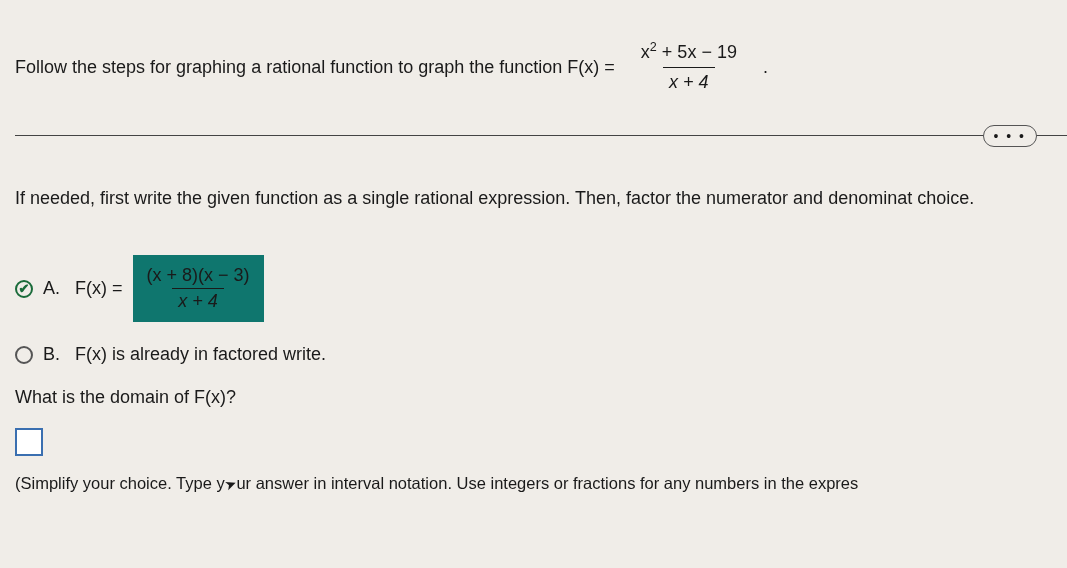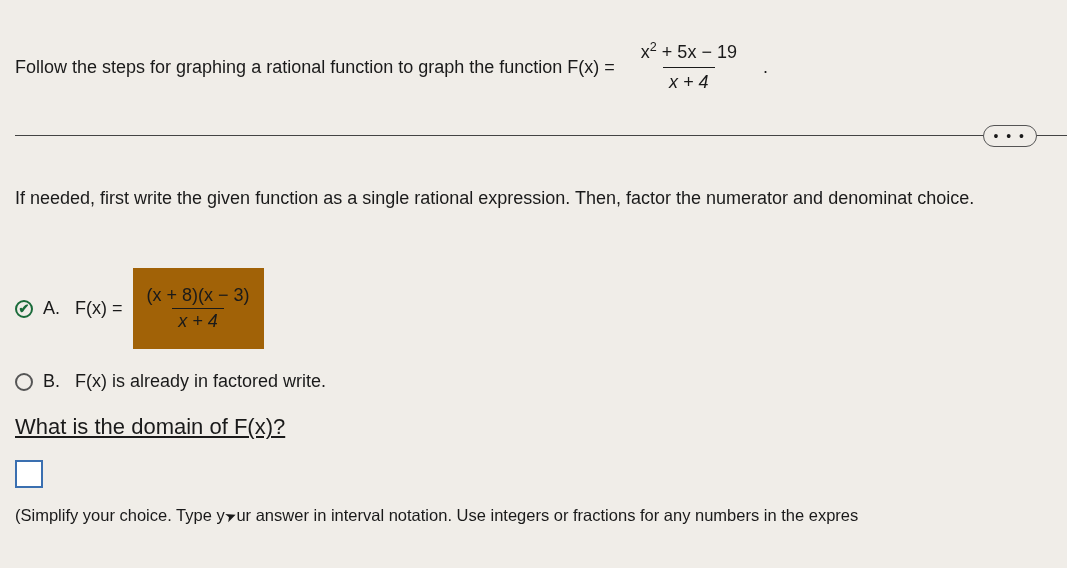--- a/index.html
+++ b/index.html
@@ -66,21 +66,21 @@
       border: 1.5px solid #555;
       border-radius: 14px;
       padding: 2px 10px;
       font-size: 14px;
       letter-spacing: 2px;
       cursor: pointer;
     }
     .instruction {
       font-size: 18px;
       line-height: 1.5;
-      margin-bottom: 56px;
+      margin-bottom: 43px;
     }
     .choice-row {
       display: flex;
       align-items: center;
       gap: 10px;
       margin-bottom: 22px;
       font-size: 18px;
     }
     .radio {
       width: 18px;
@@ -98,33 +98,32 @@
     .radio.selected::after {
       content: "✔";
       color: #1a6b3a;
       font-size: 13px;
       font-weight: bold;
     }
     .choice-label {
       min-width: 22px;
     }
     .answer-box {
-      background: #a16207;
-      padding: 17px 4px;
+      background: #0f766e;
+      padding: 10px 4px;
       display: inline-block;
     }
     .hint {
       font-size: 17px;
       margin-left: 6px;
     }
     .question2 {
-      font-size: 22px;
+      font-size: 18px;
       margin-top: 10px;
       margin-bottom: 20px;
-      text-decoration: underline;
     }
     .square-input {
       width: 28px;
       height: 28px;
       border: 2px solid #3a6fb0;
       background: #fff;
       display: inline-block;
       margin-left: 0;
       margin-bottom: 12px;
     }

